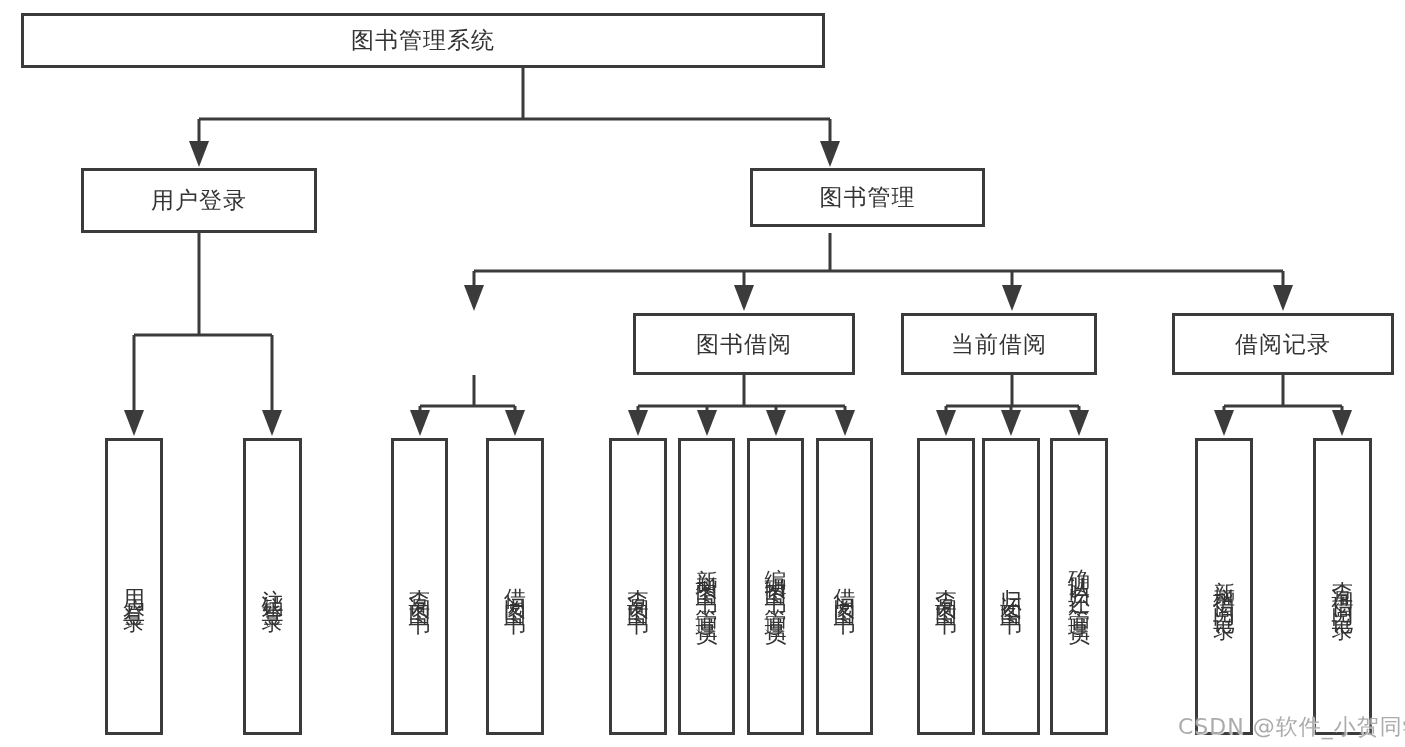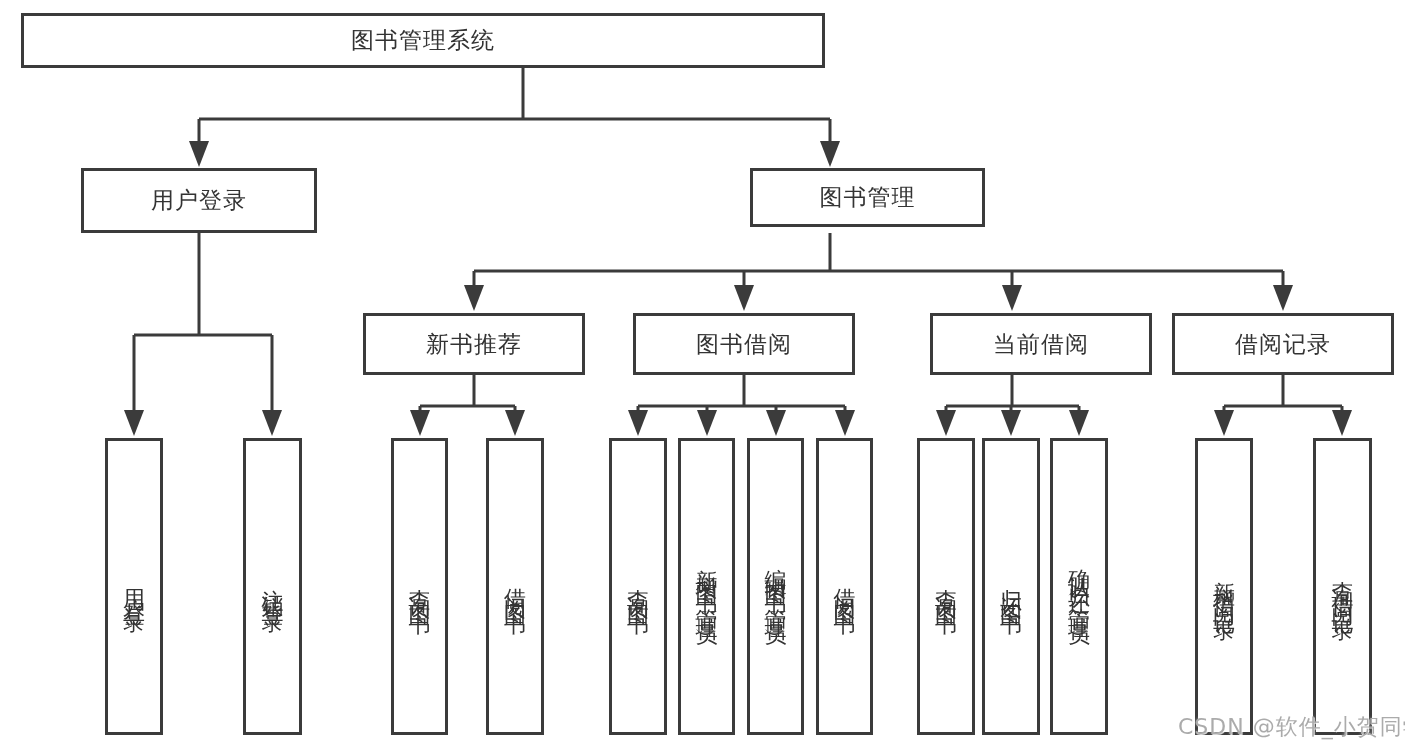--- a/index.html
+++ b/index.html
@@ -133,27 +133,24 @@
     <span class="lbl">图书管理系统</span>
   </div>
 
   <div class="node" style="left:81px; top:168px; width:236px; height:65px;">
     <span class="lbl">用户登录</span>
   </div>
   <div class="node" style="left:712px; top:168px; width:235px; height:59px;margin-left:38px;">
     <span class="lbl">图书管理</span>
   </div>
 
-  <div class="node" style="left:363px; top:313px; width:222px; height:62px;">
-    <span class="lbl">新书推荐</span>
-  </div>
   <div class="node" style="left:633px; top:313px; width:222px; height:62px;text-align:right;">
     <span class="lbl">图书借阅</span>
   </div>
-  <div class="node" style="left:930px; top:313px; width:222px; height:62px;">
+  <div class="node" style="left:901px; top:313px; width:196px; height:62px;">
     <span class="lbl">当前借阅</span>
   </div>
   <div class="node" style="left:1172px; top:313px; width:222px; height:62px;">
     <span class="lbl">借阅记录</span>
   </div>
 
   <div class="node leaf" style="left:105px; top:438px; width:58px; height:297px;">
     <span class="lbl">用户登录</span>
   </div>
   <div class="node leaf" style="left:243px; top:438px; width:59px; height:297px;">

